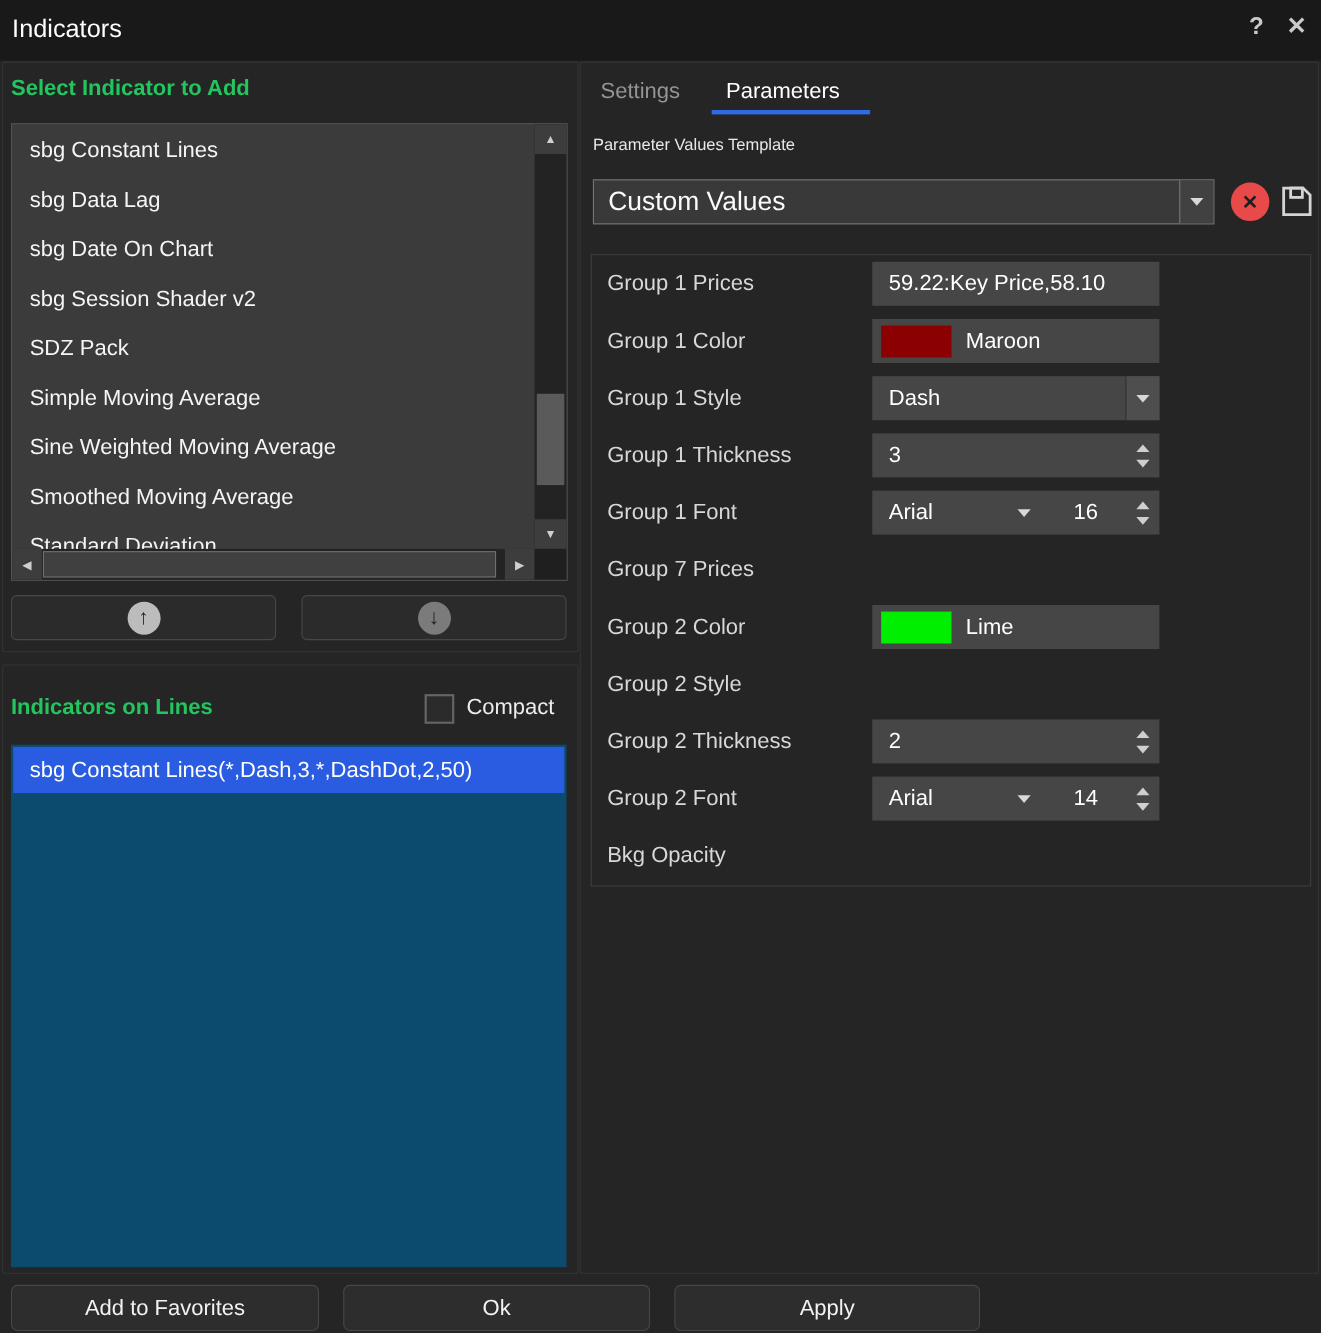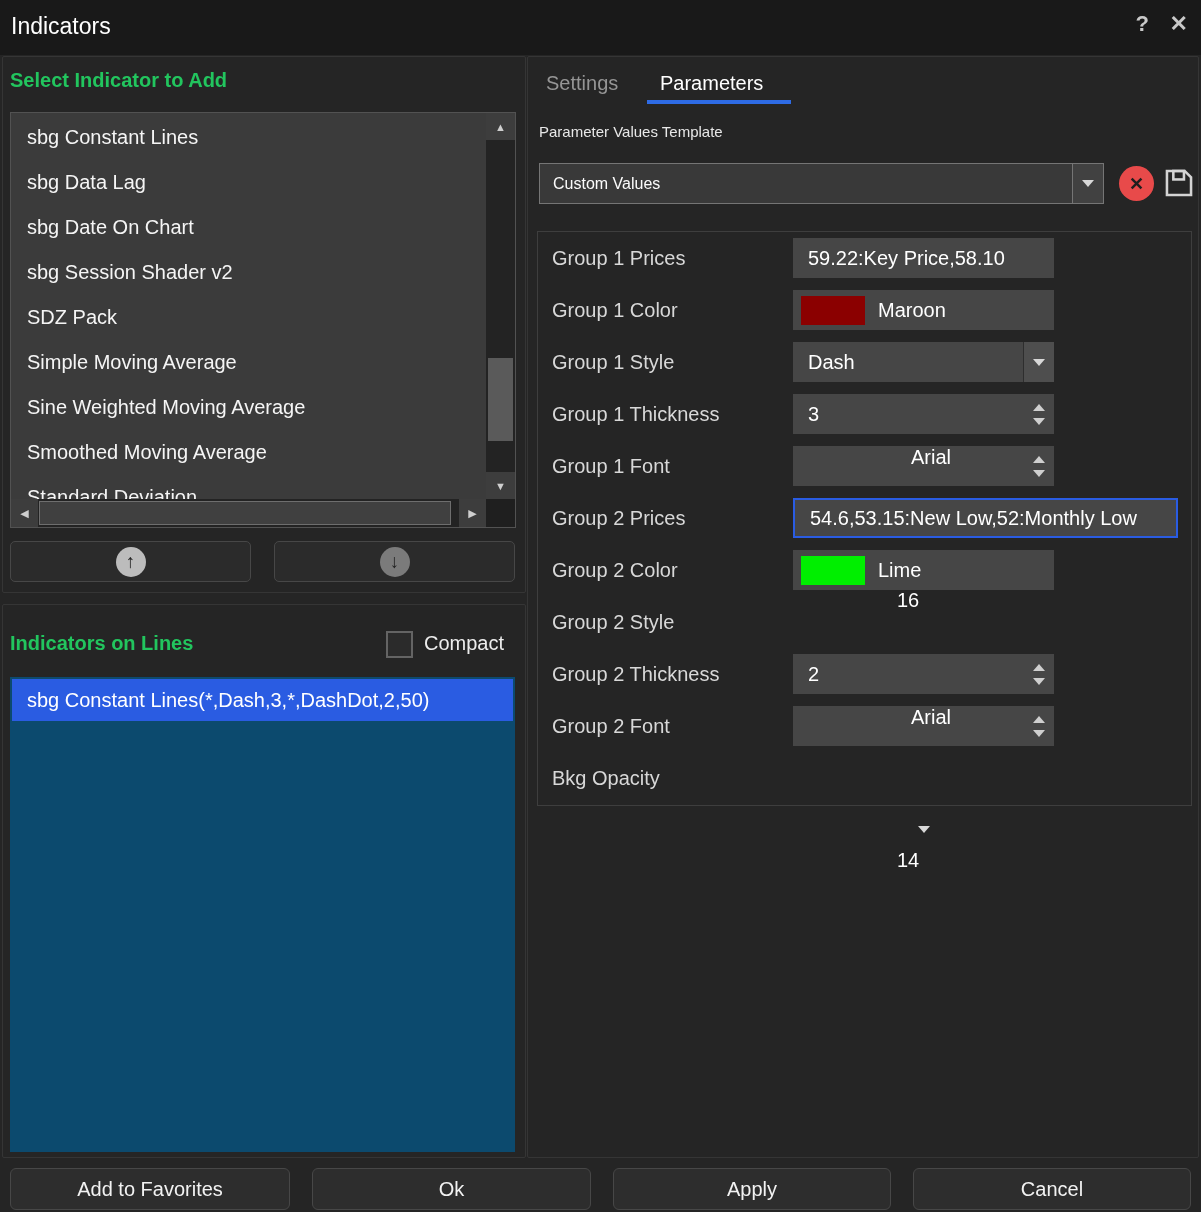--- a/index.html
+++ b/index.html
@@ -48,40 +48,40 @@
   .compact-label { position:absolute; left:424px; top:632px; font-size:20px; color:#ededed; }
   .listbox-b { position:absolute; left:10px; top:677px; width:505px; height:475px; background:#0c4a6e; }
   .sel-row { position:absolute; left:2px; top:2px; width:501px; height:42px; line-height:42px; background:#2a5ce2; color:#ffffff; font-size:20px; padding-left:15px; white-space:nowrap; }
   
   .tab { position:absolute; top:66px; font-size:20px; height:34px; line-height:34px; cursor:default; }
   .tab-settings { left:546px; color:#959595; }
   .tab-parameters { left:660px; color:#ffffff; }
   .tab-underline { position:absolute; left:647px; top:100px; width:144px; height:4px; }
   .tmpl-label { position:absolute; left:539px; top:123px; font-size:15px; color:#e8e8e8; }
   .combo { position:absolute; left:539px; top:163px; width:565px; height:41px; background:#393939; border:1px solid #757575; }
-  .combo-text { position:absolute; left:13px; top:0; line-height:39px; font-size:16px; color:#fbfbfb; }
+  .combo-text { position:absolute; left:13px; top:0; line-height:39px; font-size:24px; color:#fbfbfb; }
   .combo-arrow { position:absolute; right:0; top:0; width:31px; height:39px; background:#414141; border-left:1px solid #757575; display:flex; align-items:center; justify-content:center; }
   .tri-down { width:0; height:0; border-left:6px solid transparent; border-right:6px solid transparent; border-top:7px solid #d8d8d8; }
   .del-btn { position:absolute; left:1119px; top:166px; width:35px; height:35px; border-radius:50%; background:#e84a4a; display:flex; align-items:center; justify-content:center; font-size:18px; font-weight:bold; color:#1e1e1e; cursor:default; }
   .save-btn { position:absolute; left:1162px; top:165px; width:34px; height:36px; cursor:default; }
   
   .param-panel { position:absolute; left:537px; top:231px; width:655px; height:575px; border:1px solid #3e3e3e; }
   .p-label { position:absolute; left:14px; height:40px; line-height:40px; font-size:20px; color:#d8d8d8; white-space:nowrap; }
   .field { position:absolute; left:255px; width:261px; height:40px; background:#464646; }
   .fld-text { line-height:40px; padding-left:15px; font-size:20px; color:#ffffff; white-space:nowrap; overflow:hidden; }
   .field.focused { width:385px; border:2px solid #2a5ce2; }
   .field.focused .fld-text { line-height:36px; }
   .color-field { display:flex; align-items:center; }
   .swatch { width:64px; height:29px; margin-left:8px; flex:0 0 auto; }
   .swatch-label { margin-left:13px; font-size:20px; color:#ffffff; }
   .dd-arrow { position:absolute; right:0; top:0; width:31px; height:40px; background:#4e4e4e; border-left:1px solid #2e2e2e; display:flex; align-items:center; justify-content:center; }
   .spinner { position:absolute; right:0; top:0; width:31px; height:40px; display:flex; flex-direction:column; align-items:center; justify-content:center; gap:7px; }
   .sp-up { width:0; height:0; border-left:6px solid transparent; border-right:6px solid transparent; border-bottom:7px solid #cfcfcf; }
   .sp-down { width:0; height:0; border-left:6px solid transparent; border-right:6px solid transparent; border-top:7px solid #cfcfcf; }
-  .font-field { display:flex; align-items:center;flex-direction:column; }
+  .font-field { display:flex; align-items:center; }
   .font-name { flex:0 0 103px; margin-left:15px; font-size:20px; color:#ffffff; }
   .font-dd { flex:0 0 40px; display:flex; align-items:center; justify-content:center; }
   .font-dd .tri-down { border-top-color:#d8d8d8; }
   .font-size-val { flex:1; text-align:center; padding-right:31px; font-size:20px; color:#ffffff; }
   
   .footer-btn { position:absolute; top:1168px; height:42px; background:#2d2d2d; border:1px solid #474747; border-radius:6px; font-size:20px; color:#f2f2f2; display:flex; align-items:center; justify-content:center; cursor:default; }
   .fb-0 { left:10px;  width:280px; }
   .fb-1 { left:312px; width:279px; }
   .fb-2 { left:613px; width:278px; }
   .fb-3 { left:913px; width:278px; }
@@ -198,24 +198,21 @@
       <span class="font-dd">
           <span class="tri-down"></span>
         </span>
       <span class="font-size-val">16</span>
       <span class="spinner">
           <span class="sp-up"></span>
           <span class="sp-down"></span>
         </span>
     </div>
 
-    <div class="p-label" style="top:266px">Group 2 Prices</div>
-    <div class="field focused" style="top:266px">
-      <div class="fld-text">54.6,53.15:New Low,52:Monthly Low</div>
-    </div>
+    <div class="p-label" style="top:266px">Group 7 Prices</div>
 
     <div class="p-label" style="top:318px">Group 2 Color</div>
     <div class="field color-field" style="top:318px">
       <span class="swatch" style="background: rgb(0, 239, 0);"></span>
       <span class="swatch-label">Lime</span>
     </div>
 
     <div class="p-label" style="top:370px">Group 2 Style</div>
 
     <div class="p-label" style="top:422px">Group 2 Thickness</div>
@@ -240,15 +237,14 @@
         </span>
     </div>
 
     <div class="p-label" style="top:526px">Bkg Opacity</div>
 
   </div>
 
   <div class="footer-btn fb-0">Add to Favorites</div>
   <div class="footer-btn fb-1">Ok</div>
   <div class="footer-btn fb-2">Apply</div>
-  <div class="footer-btn fb-3">Cancel</div>
 
 </div>
 
 </body></html>

